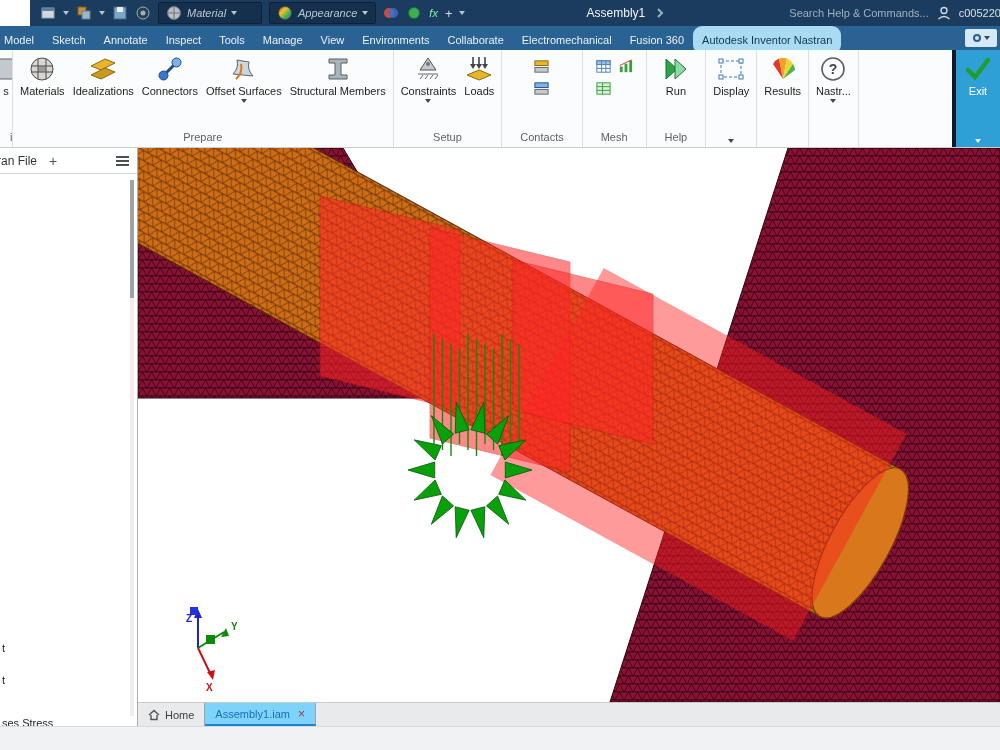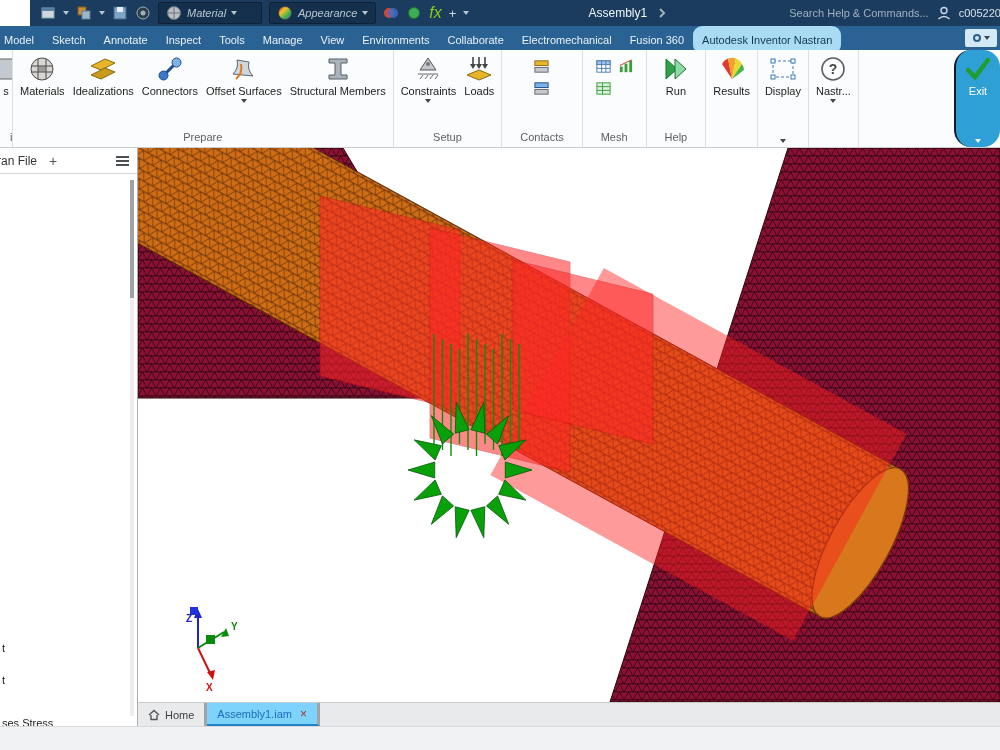--- a/index.html
+++ b/index.html
@@ -8,21 +8,21 @@
 
 
 .titlebar{position:absolute;left:0;top:0;width:1000px;height:26px;background:#1b3c5e;display:flex;align-items:center;gap:7px;padding:0 10px;color:#d7e1ea;margin-left:30px;}
 .qat-icon{width:16px;height:16px;display:inline-flex;flex:none;}
 .caret{width:0;height:0;border-left:3.5px solid transparent;border-right:3.5px solid transparent;border-top:4px solid #b7c5d2;flex:none;}
 .caret.dark{border-top-color:#3c4750;}
 .qat-combo{display:flex;align-items:center;gap:5px;background:#14304c;border:1px solid #0d2238;border-radius:2px;padding:2px 7px;font-style:italic;color:#b9c6d2;font-size:11px;min-width:104px;}
 .doc-title{color:#f2f6fa;font-size:12px;}
 .search{color:#9fb0bf;font-size:11px;white-space:nowrap;text-align:center;}
 .username{color:#d7e1ea;font-size:11px;}
-.fx{font-style:italic;font-size:16px;color:#84cc16;}
+.fx{font-style:italic;font-size:11px;color:#86efac;}
 .plus{font-size:13px;color:#cfd9e2;}
 
 
 .tabstrip{position:absolute;left:0;top:26px;width:1000px;height:28px;background:#2a6294;display:flex;align-items:stretch;color:#e9f1f7;font-size:11px;}
 .tab{display:flex;align-items:center;padding:0 9px;white-space:nowrap;}
 .tab.first{margin-left:-5px;}
 .tab.active{background:#a9dcf4;color:#10374f;border-radius:9px;}
 .ribbon-toggle{position:absolute;right:3px;top:29px;width:32px;height:18px;background:#d3e9f5;border-radius:2px;display:flex;align-items:center;justify-content:center;gap:3px;}
 .ribbon-toggle .dot{width:8px;height:8px;border:2px solid #2d5f8d;border-radius:50%;}
 
@@ -31,42 +31,42 @@
 .rgroup{display:flex;flex-direction:column;border-right:1px solid #dddfe2;padding:2px 4px 0;}
 .rgroup.sliver{width:13px;padding:2px 0 0;overflow:hidden;}
 .rbuttons{display:flex;flex:1;align-items:flex-start;justify-content:center;gap:2px;}
 .rbtn{display:flex;flex-direction:column;align-items:center;gap:1px;font-size:11px;color:#1d1d1d;padding:2px 3px;text-align:center;line-height:1.15;}
 .rbtn svg{width:30px;height:30px;flex:none;}
 .rlabel{text-align:center;font-size:11px;color:#5c6165;padding:3px 14px 4px;display:flex;align-items:center;justify-content:center;gap:4px;}
 .smallcol{display:flex;flex-direction:column;gap:2px;align-items:center;padding-top:4px;}
 .smallgrid{display:grid;grid-template-columns:20px 20px;gap:2px;padding-top:4px;}
 .sbtn{width:20px;height:20px;display:flex;align-items:center;justify-content:center;}
 .sbtn svg{width:17px;height:17px;}
-.exit-group{margin-left:auto;background:#2fa0d6;border-left:2px solid #0f172a;border-right:none;border-radius:17px;}
+.exit-group{margin-left:auto;background:#2fa0d6;border-left:4px solid #0f172a;border-right:none;}
 .exit-group .rbtn{color:#fff;}
 .exit-group .rlabel .caret{border-top-color:#eaf7fd;}
 
 
 .leftpanel{position:absolute;left:0;top:148px;width:138px;height:578px;background:#fff;border-right:1px solid #a9adb1;}
 .panel-header{height:26px;border-bottom:1px solid #d2d4d6;display:flex;align-items:center;font-size:12px;color:#333;overflow:hidden;}
 .panel-tab-label{margin-left:-3px;white-space:nowrap;}
 .panel-add{margin-left:12px;color:#555;font-size:14px;}
 .hamburger{margin-left:auto;margin-right:8px;}
 .hamburger div{width:13px;height:2px;background:#4a4f54;margin:2px 0;}
 .panel-scroll{position:absolute;right:3px;top:32px;bottom:10px;width:4px;background:#eeeeee;}
 .panel-thumb{width:4px;height:118px;background:#9ea3a8;}
 .tree-frag{position:absolute;left:2px;font-size:11px;color:#222;white-space:nowrap;}
 
 
 .viewport{position:absolute;left:138px;top:148px;width:862px;height:554px;background:#fff;}
 .viewport svg{display:block;}
 
 
 .doctabs{position:absolute;left:138px;top:702px;width:862px;height:24px;background:#e8eaec;border-top:1px solid #c8cacc;display:flex;align-items:stretch;font-size:11px;color:#3c4043;}
-.doctab{display:flex;align-items:center;gap:5px;padding:0 10px;border-right:3px solid #a3a3a3;}
+.doctab{display:flex;align-items:center;gap:5px;padding:0 10px;border-right:1px solid #a3a3a3;}
 .doctab.active{background:#7dd3fc;color:#1a6fb5;border-bottom:2px solid #1f83c4;}
 .doctab .close{color:#a03a2e;font-size:12px;margin-left:3px;}
 .statusbar{position:absolute;left:0;top:726px;width:1000px;height:24px;background:#f1f2f3;border-top:1px solid #d7d9db;}
 </style>
 </head>
 <body>
 
 <div class="titlebar">
   <span class="qat-icon">
       <svg viewBox="0 0 16 16">
@@ -317,47 +317,47 @@
         <span>Run</span>
       </div>
     </div>
     <div class="rlabel">Help</div>
   </div>
 
   <div class="rgroup">
     <div class="rbuttons">
       <div class="rbtn">
         <svg viewBox="0 0 30 30">
-            <path d="M15,25 L5,10 A12,12 0 0 1 11,4.5 Z" fill="#e03a2f"></path>
-            <path d="M15,25 L11,4.5 A12,12 0 0 1 19,4.5 Z" fill="#f2a22a"></path>
-            <path d="M15,25 L19,4.5 A12,12 0 0 1 25,10 Z" fill="#e8d832"></path>
-            <path d="M15,25 L25,10 A12,12 0 0 1 27,16 Z" fill="#47b54a"></path>
-          </svg>
-        <span>Results</span>
-      </div>
-    </div>
-    <div class="rlabel"></div>
-  </div>
-
-  <div class="rgroup">
-    <div class="rbuttons">
-      <div class="rbtn">
-        <svg viewBox="0 0 30 30">
             <rect x="5" y="7" width="20" height="16" fill="none" stroke="#3a7ab5" stroke-dasharray="3,2"></rect>
             <rect x="3" y="5" width="4" height="4" fill="#fff" stroke="#3a7ab5"></rect>
             <rect x="23" y="5" width="4" height="4" fill="#fff" stroke="#3a7ab5"></rect>
             <rect x="3" y="21" width="4" height="4" fill="#fff" stroke="#3a7ab5"></rect>
             <rect x="23" y="21" width="4" height="4" fill="#fff" stroke="#3a7ab5"></rect>
           </svg>
         <span>Display</span>
       </div>
     </div>
     <div class="rlabel">
         <span class="caret dark"></span>
       </div>
+  </div>
+
+  <div class="rgroup">
+    <div class="rbuttons">
+      <div class="rbtn">
+        <svg viewBox="0 0 30 30">
+            <path d="M15,25 L5,10 A12,12 0 0 1 11,4.5 Z" fill="#e03a2f"></path>
+            <path d="M15,25 L11,4.5 A12,12 0 0 1 19,4.5 Z" fill="#f2a22a"></path>
+            <path d="M15,25 L19,4.5 A12,12 0 0 1 25,10 Z" fill="#e8d832"></path>
+            <path d="M15,25 L25,10 A12,12 0 0 1 27,16 Z" fill="#47b54a"></path>
+          </svg>
+        <span>Results</span>
+      </div>
+    </div>
+    <div class="rlabel"></div>
   </div>
 
   <div class="rgroup">
     <div class="rbuttons">
       <div class="rbtn">
         <svg viewBox="0 0 30 30">
             <circle cx="15" cy="15" r="11" fill="#fff" stroke="#5a6066" stroke-width="1.6"></circle>
             <text x="15" y="20" font-size="14" font-family="Liberation Sans, sans-serif" font-weight="bold" text-anchor="middle" fill="#444">?</text>
           </svg>
         <span>Nastr...</span>

